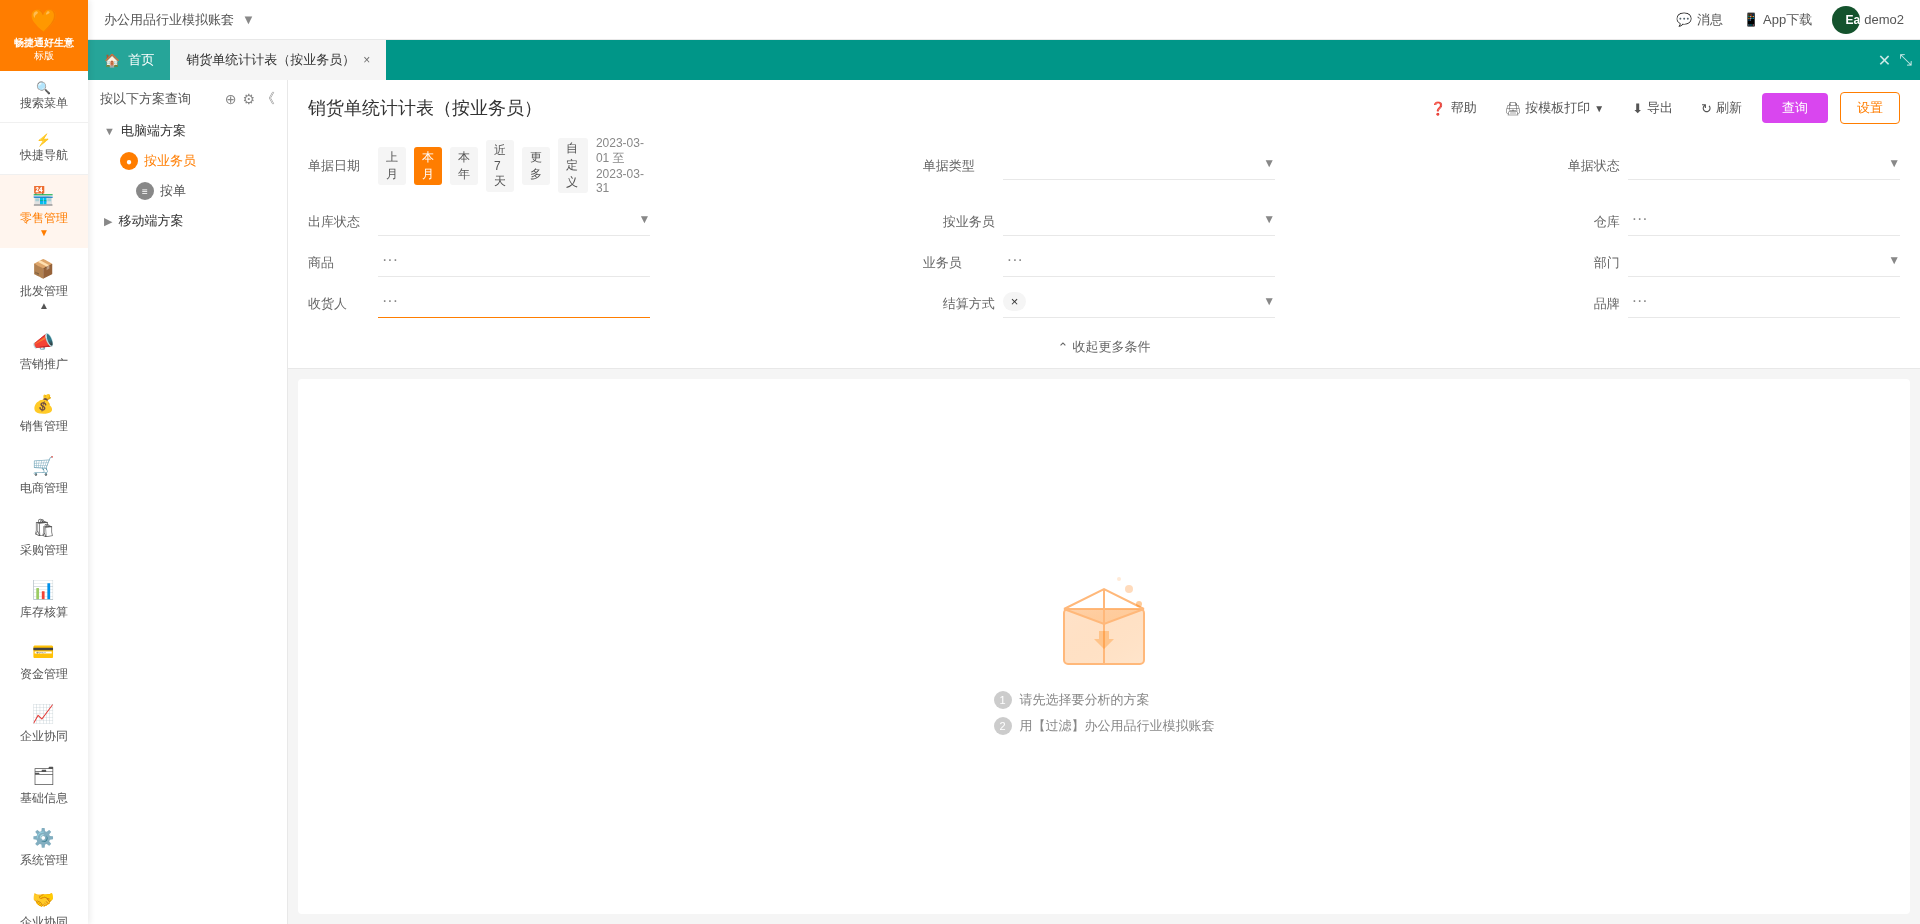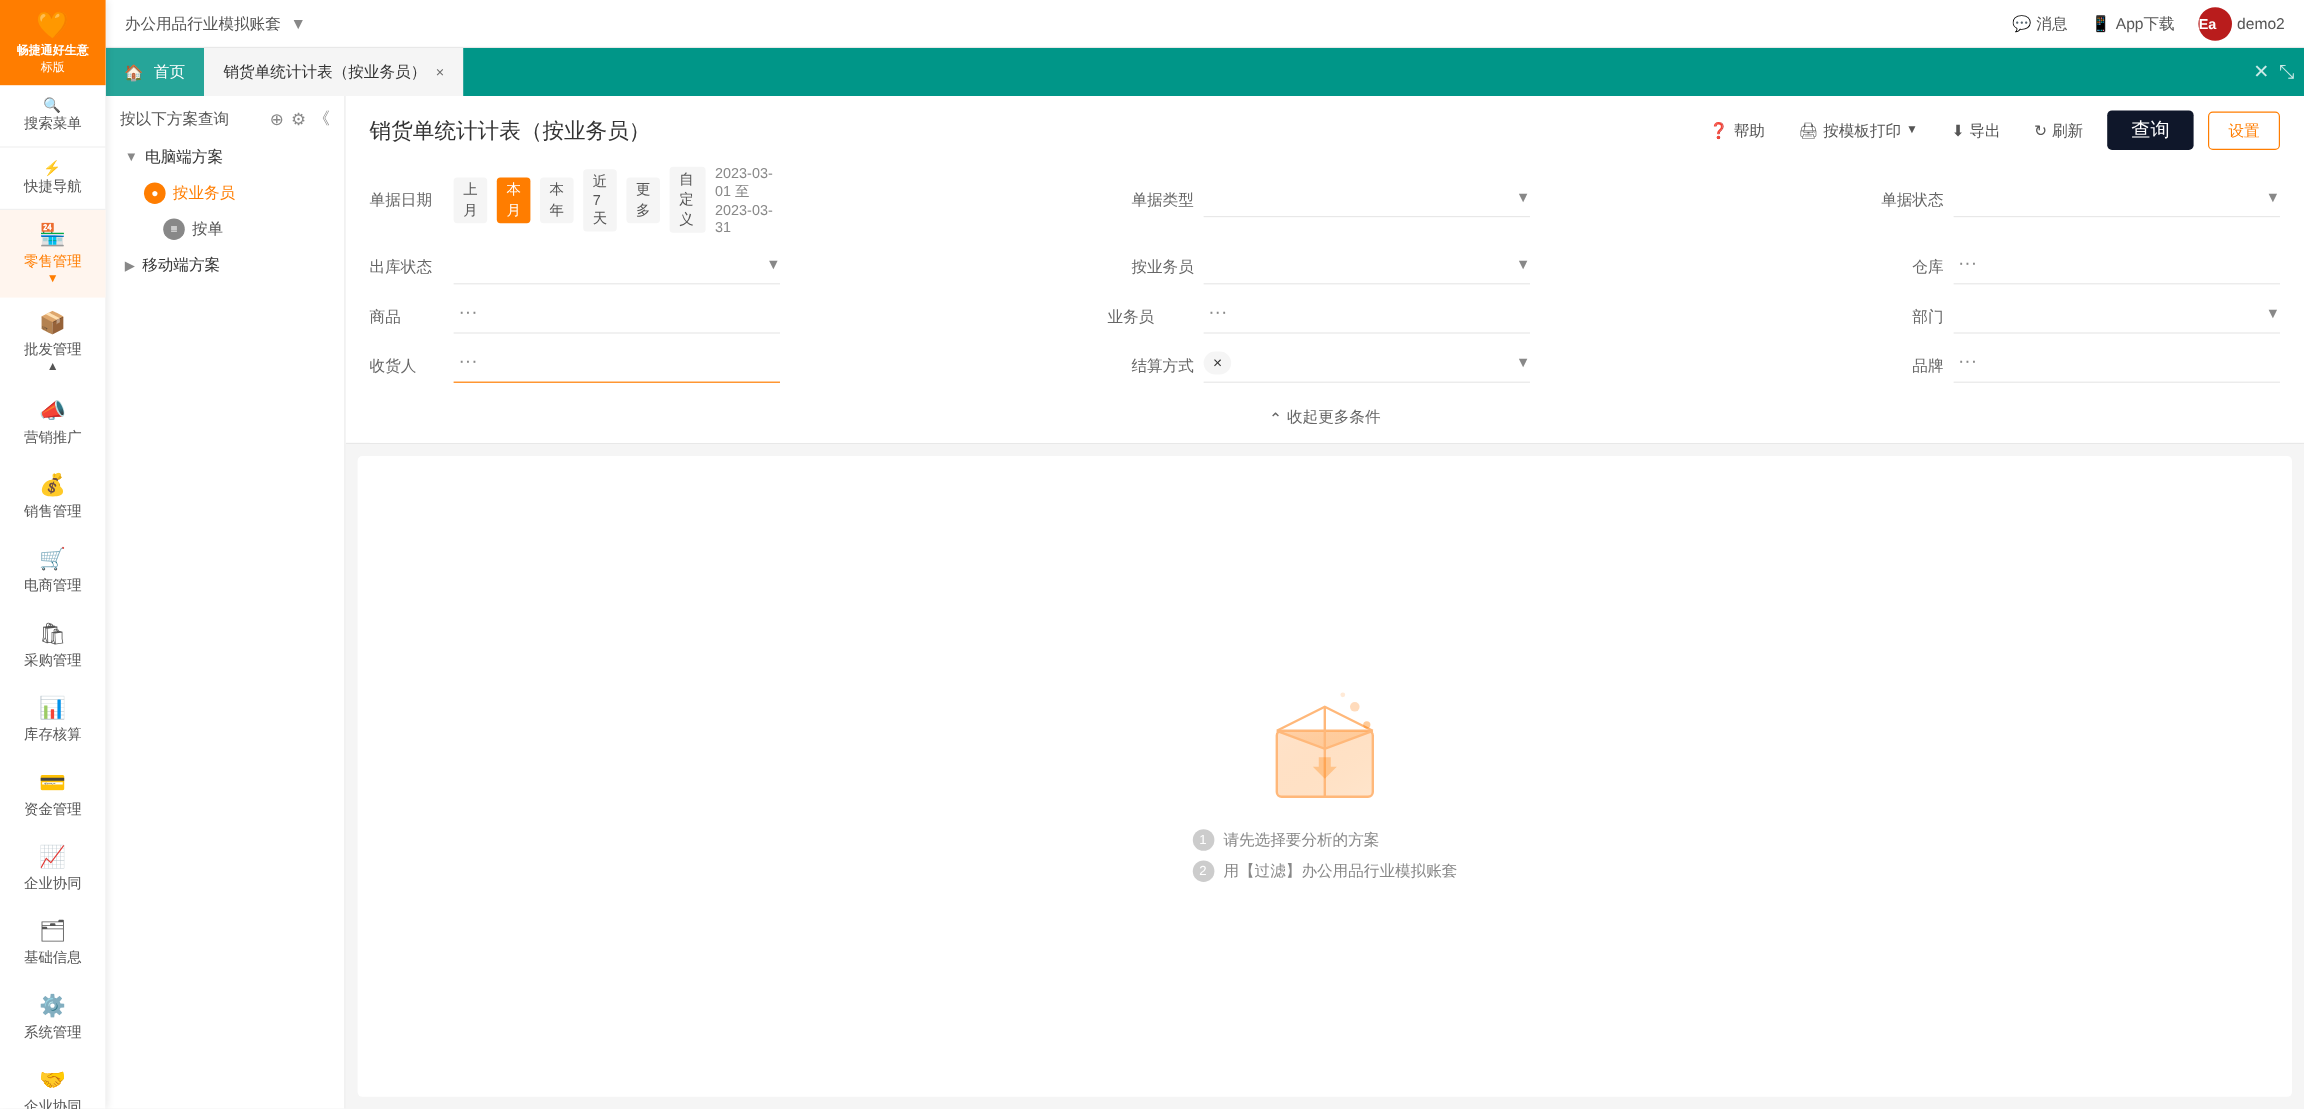--- a/index.html
+++ b/index.html
@@ -114,25 +114,25 @@
     .topbar-btn {
       display: flex;
       align-items: center;
       gap: 4px;
       cursor: pointer;
     }
     .avatar {
       width: 28px;
       height: 28px;
       border-radius: 50%;
-      background: #b91c1c;
+      background: #14532d;
       color: #fff;
       display: flex;
       align-items: center;
-      justify-content: flex-start;
+      justify-content: flex-end;
       font-size: 12px;
       font-weight: bold;
     }
 
     
     .tabs {
       height: 40px;
       background: #009688;
       display: flex;
       align-items: center;
@@ -299,27 +299,27 @@
       display: flex;
       align-items: center;
       gap: 4px;
       cursor: pointer;
       color: #555;
       font-size: 13px;
       padding: 4px 8px;
       border-radius: 4px;
     }
     .btn-primary {
-      background: #0f172a;
+      background: #d946ef;
       color: #fff;
       border: none;
       padding: 6px 20px;
       border-radius: 4px;
       cursor: pointer;
-      font-size: 16px;
+      font-size: 13px;
     }
     .btn-secondary {
       background: #fff;
       color: #ff7d00;
       border: 1px solid #ff7d00;
       padding: 6px 16px;
       border-radius: 4px;
       cursor: pointer;
       font-size: 13px;
     }
@@ -649,21 +649,21 @@
             <div class="date-filters">
               <span class="date-tag">上月</span>
               <span class="date-tag active">本月</span>
               <span class="date-tag">本年</span>
               <span class="date-tag">近7天</span>
               <span class="date-tag">更多</span>
               <span class="date-tag">自定义</span>
               <span class="date-range">2023-03-01 至 2023-03-31</span>
             </div>
             <div style="flex:1"></div>
-            <span class="filter-label" style="width:80px;text-align:right;padding-right:8px;">单据类型</span>
+            <span class="filter-label" style="width:80px;padding-right:8px;">单据类型</span>
             <div class="filter-control" style="flex:1;max-width:340px;">
               <div class="filter-select">
                 <span class="filter-select-placeholder"></span>
                 <span class="chevron-down">▼</span>
               </div>
             </div>
             <div style="flex:1"></div>
             <span class="filter-label" style="width:80px;text-align:right;padding-right:8px;">单据状态</span>
             <div class="filter-control" style="flex:1;max-width:340px;">
               <div class="filter-select">

